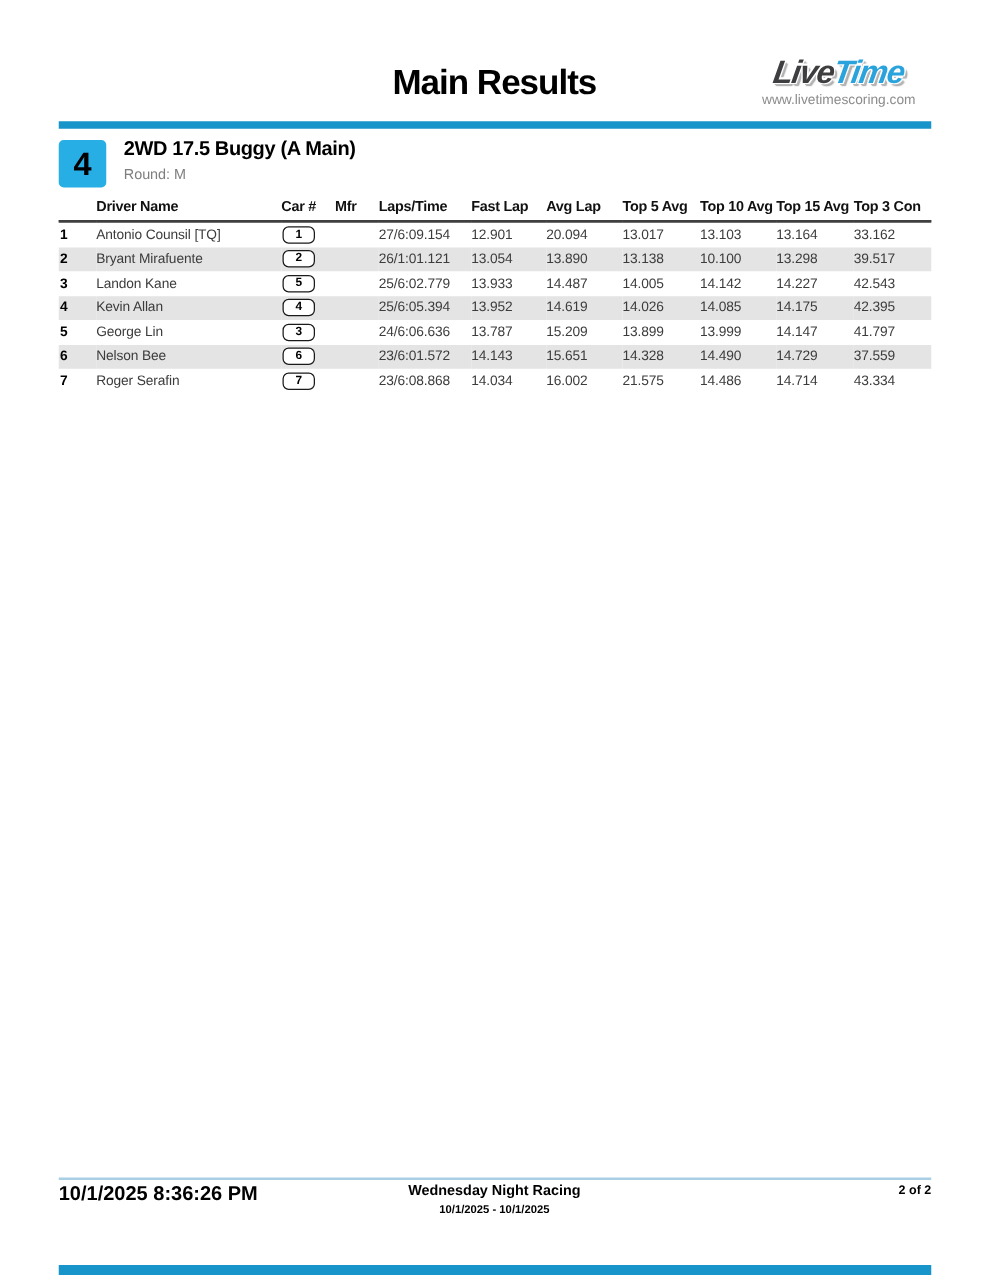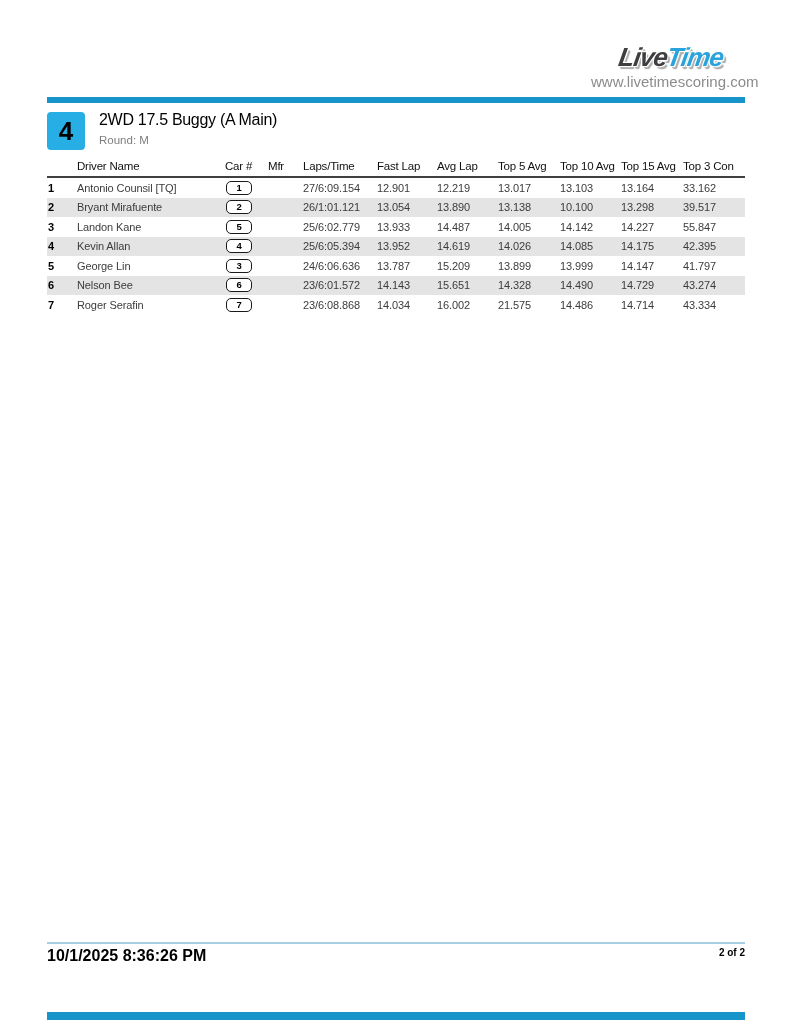--- a/index.html
+++ b/index.html
@@ -14,34 +14,34 @@
   }
   .logo-block{position:absolute;top:44px;right:40px;width:160px;text-align:center;}
   .logo-text{
     display:inline-block;transform:skewX(-9deg);
     font-style:italic;font-weight:900;font-size:26px;letter-spacing:-1px;line-height:1;
     text-shadow:-1px -1px 0 #fff,1px -1px 0 #fff,-1px 1px 0 #fff,1px 1px 0 #fff,
                 2px 2px 0 #b9b9b9,3px 3px 1px rgba(60,60,60,.45);
   }
   .logo-live{color:#3e3e40;}
   .logo-time{color:#2aa3dc;}
-  .logo-site{margin-top:3px;font-size:15px;color:#8c8c8c;letter-spacing:0;text-align:center;}
+  .logo-site{margin-top:3px;font-size:11px;color:#8c8c8c;letter-spacing:0;text-align:center;}
   .top-rule{position:absolute;left:47px;top:97px;width:698px;height:6px;background:#1794ca;}
   
   .race-badge{
     position:absolute;left:47px;top:112px;width:38px;height:38px;border-radius:4px;
     background:#27aee4;display:flex;align-items:center;justify-content:center;
     font-size:26px;font-weight:800;color:#000;
   }
-  .race-class{position:absolute;left:99px;top:111px;font-size:16px;font-weight:400;letter-spacing:-0.3px;color:#000;}
+  .race-class{position:absolute;left:99px;top:111px;font-size:16px;font-weight:700;letter-spacing:-0.3px;color:#000;}
   .race-round{position:absolute;left:99px;top:134px;font-size:11.5px;color:#7e7e7e;}
   
   .results{position:absolute;left:47px;top:158px;width:698px;border-collapse:collapse;table-layout:fixed;}
   .results th{
-    text-align:left;font-size:11.5px;font-weight:400;color:#111;
+    text-align:left;font-size:11.5px;font-weight:700;color:#111;
     padding:2px 0 4px 0;border-bottom:2.5px solid #3f3f3f;letter-spacing:-0.2px;
   }
   .results td{
     font-size:11px;color:#3c3c3c;height:19.5px;padding:0;vertical-align:middle;letter-spacing:-0.1px;
   }
   .results tbody tr:nth-child(even){background:#e4e4e4;}
   .results td.pos{font-weight:700;color:#000;padding-left:1px;}
   .car-badge{
     display:inline-block;min-width:22px;height:12px;line-height:12px;padding:0 1px;
     border:1.5px solid #1a1a1a;border-radius:5px;background:#fff;
@@ -54,20 +54,21 @@
   .footer-event{font-size:11.5px;font-weight:700;color:#000;}
   .footer-dates{margin-top:3px;font-size:9px;font-weight:700;color:#000;}
   .footer-page{position:absolute;right:46px;top:947px;font-size:10px;font-weight:700;color:#000;}
   .bottom-bar{position:absolute;left:47px;top:1012px;width:698px;height:8px;background:#1794ca;}
 </style>
 </head>
 <body>
 
 <div class="page">
 
+  <div class="report-title">Main Results</div>
 
   <div class="logo-block">
     <div class="logo-text"><span class="logo-live">Live</span><span class="logo-time">Time</span></div>
     <div class="logo-site">www.livetimescoring.com</div>
   </div>
 
   <div class="top-rule"></div>
 
   <div class="race-badge">4</div>
   <div class="race-class">2WD 17.5 Buggy (A Main)</div>
@@ -103,21 +104,21 @@
       </tr>
     </thead>
     <tbody>
     <tr>
       <td class="pos">1</td>
       <td>Antonio Counsil [TQ]</td>
       <td><span class="car-badge">1</span></td>
       <td></td>
       <td>27/6:09.154</td>
       <td>12.901</td>
-      <td>12.219</td>
+      <td>20.094</td>
       <td>13.017</td>
       <td>13.103</td>
       <td>13.164</td>
       <td>33.162</td>
     </tr>
 
     <tr>
       <td class="pos">2</td>
       <td>Bryant Mirafuente</td>
       <td><span class="car-badge">2</span></td>
@@ -135,21 +136,21 @@
       <td class="pos">3</td>
       <td>Landon Kane</td>
       <td><span class="car-badge">5</span></td>
       <td></td>
       <td>25/6:02.779</td>
       <td>13.933</td>
       <td>14.487</td>
       <td>14.005</td>
       <td>14.142</td>
       <td>14.227</td>
-      <td>55.847</td>
+      <td>42.543</td>
     </tr>
 
     <tr>
       <td class="pos">4</td>
       <td>Kevin Allan</td>
       <td><span class="car-badge">4</span></td>
       <td></td>
       <td>25/6:05.394</td>
       <td>13.952</td>
       <td>14.619</td>
@@ -177,37 +178,41 @@
       <td class="pos">6</td>
       <td>Nelson Bee</td>
       <td><span class="car-badge">6</span></td>
       <td></td>
       <td>23/6:01.572</td>
       <td>14.143</td>
       <td>15.651</td>
       <td>14.328</td>
       <td>14.490</td>
       <td>14.729</td>
-      <td>43.274</td>
+      <td>37.559</td>
     </tr>
 
     <tr>
       <td class="pos">7</td>
       <td>Roger Serafin</td>
       <td><span class="car-badge">7</span></td>
       <td></td>
       <td>23/6:08.868</td>
       <td>14.034</td>
       <td>16.002</td>
       <td>21.575</td>
       <td>14.486</td>
       <td>14.714</td>
       <td>43.334</td>
     </tr>
   </tbody>
   </table>
 
   <div class="footer-line"></div>
   <div class="footer-timestamp">10/1/2025 8:36:26 PM</div>
+  <div class="footer-center">
+    <div class="footer-event">Wednesday Night Racing</div>
+    <div class="footer-dates">10/1/2025 - 10/1/2025</div>
+  </div>
   <div class="footer-page">2 of 2</div>
   <div class="bottom-bar"></div>
 
 </div>
 
 </body></html>

